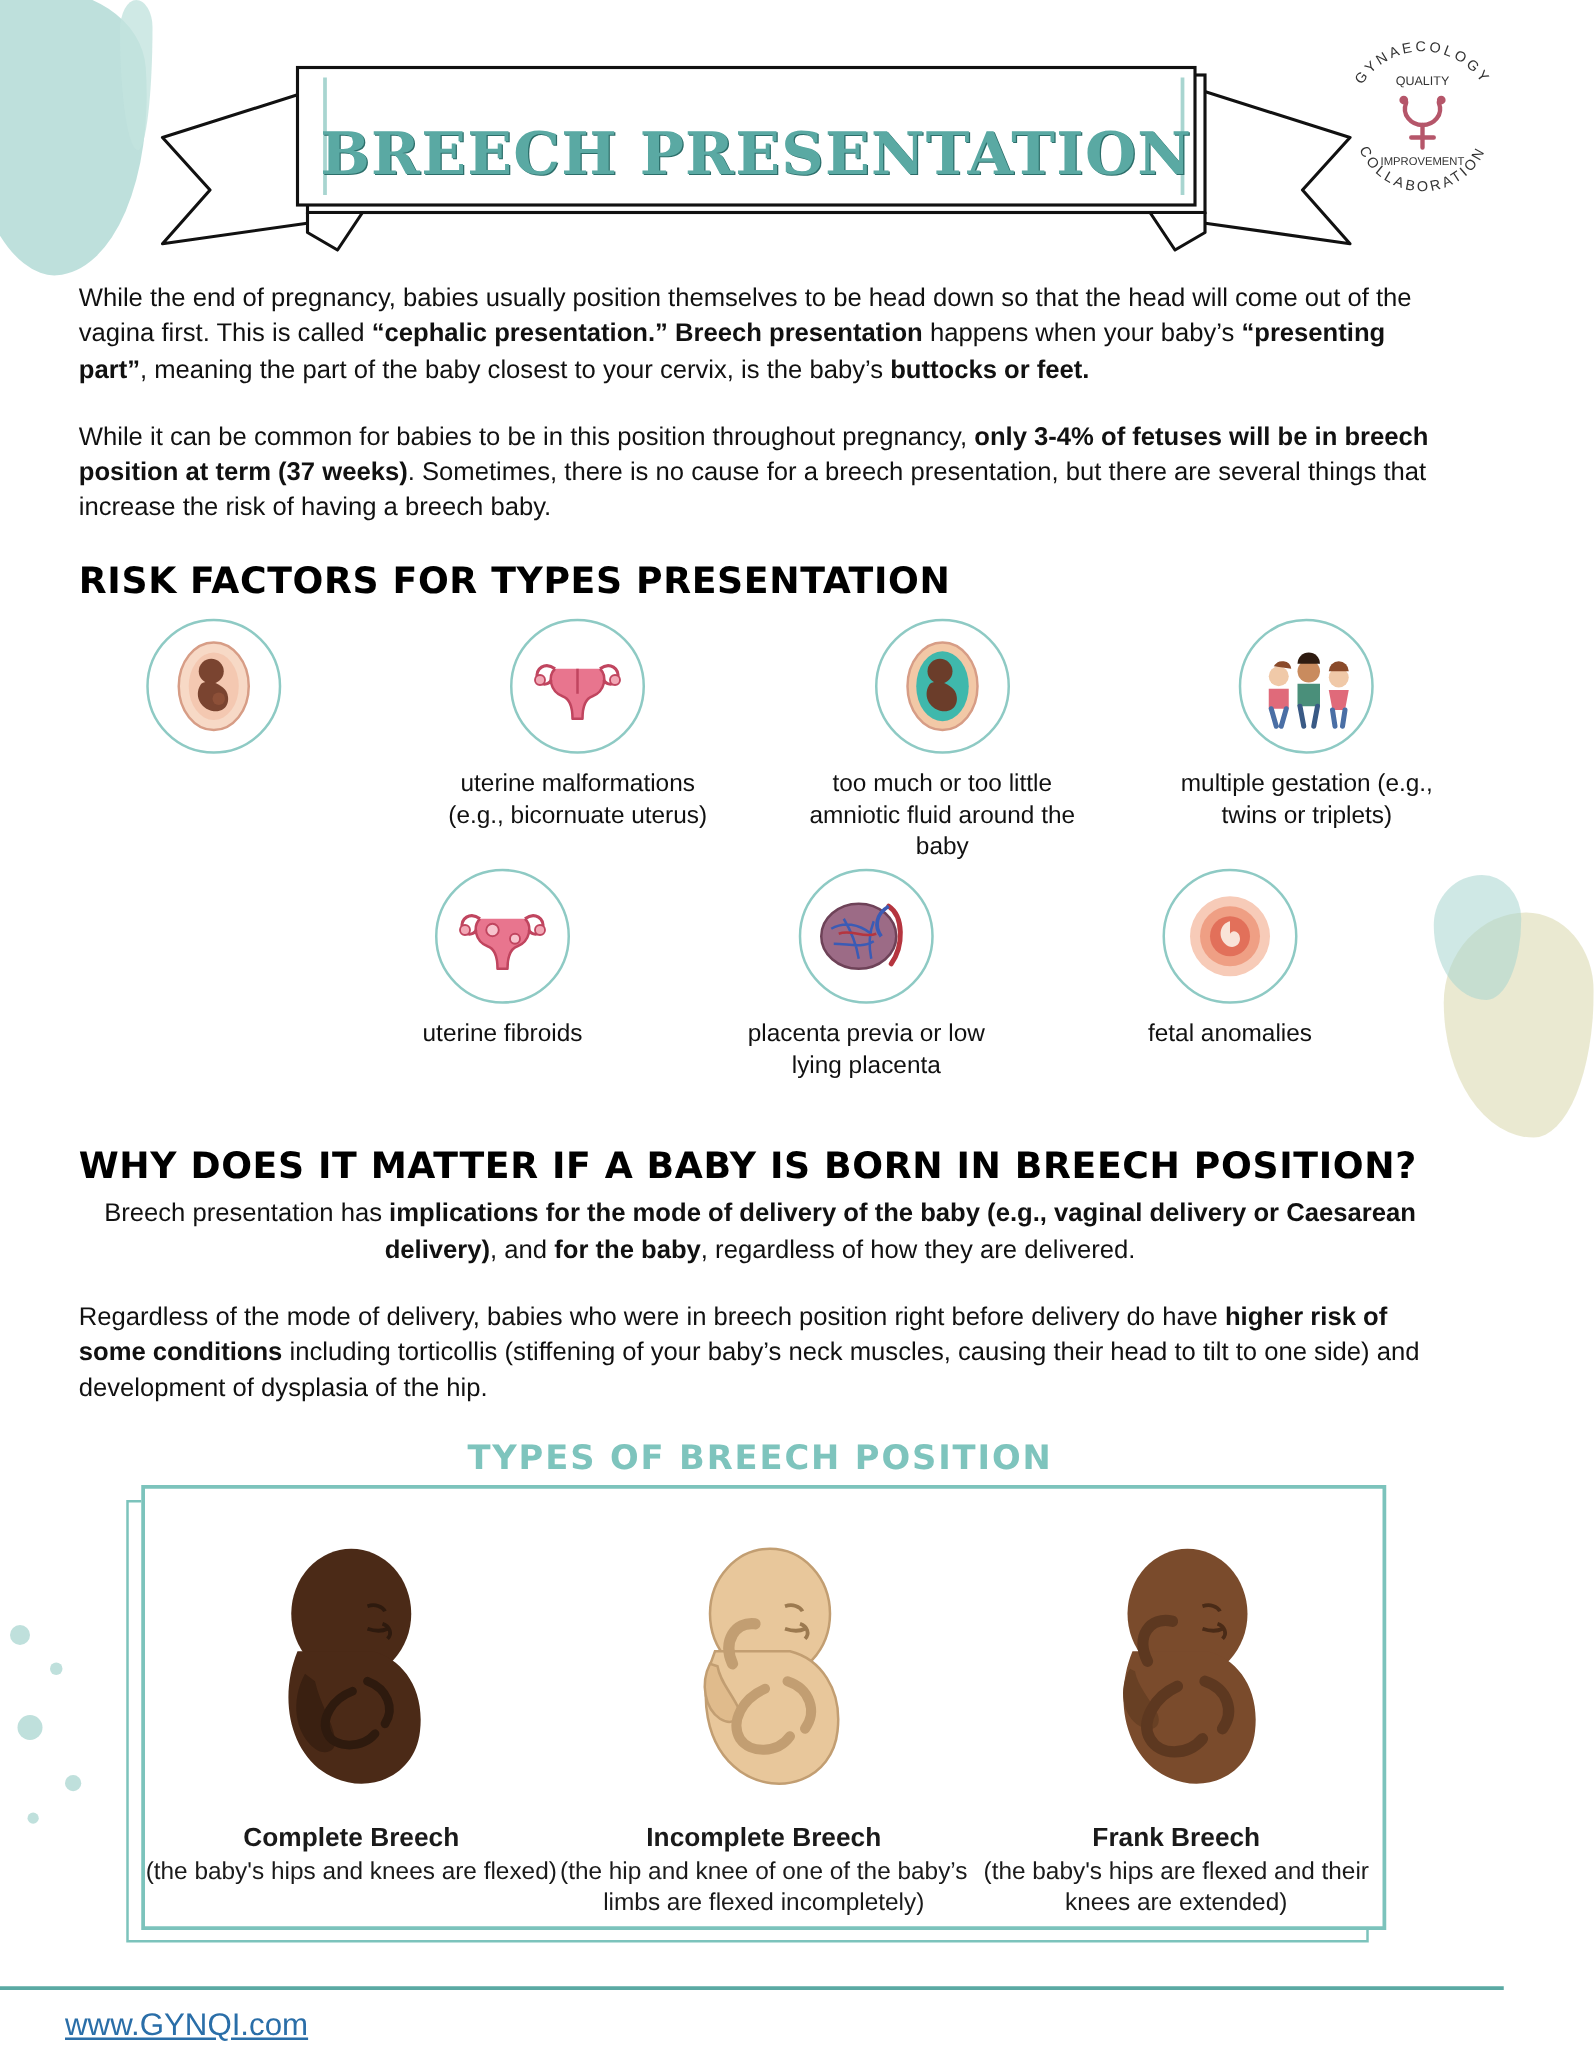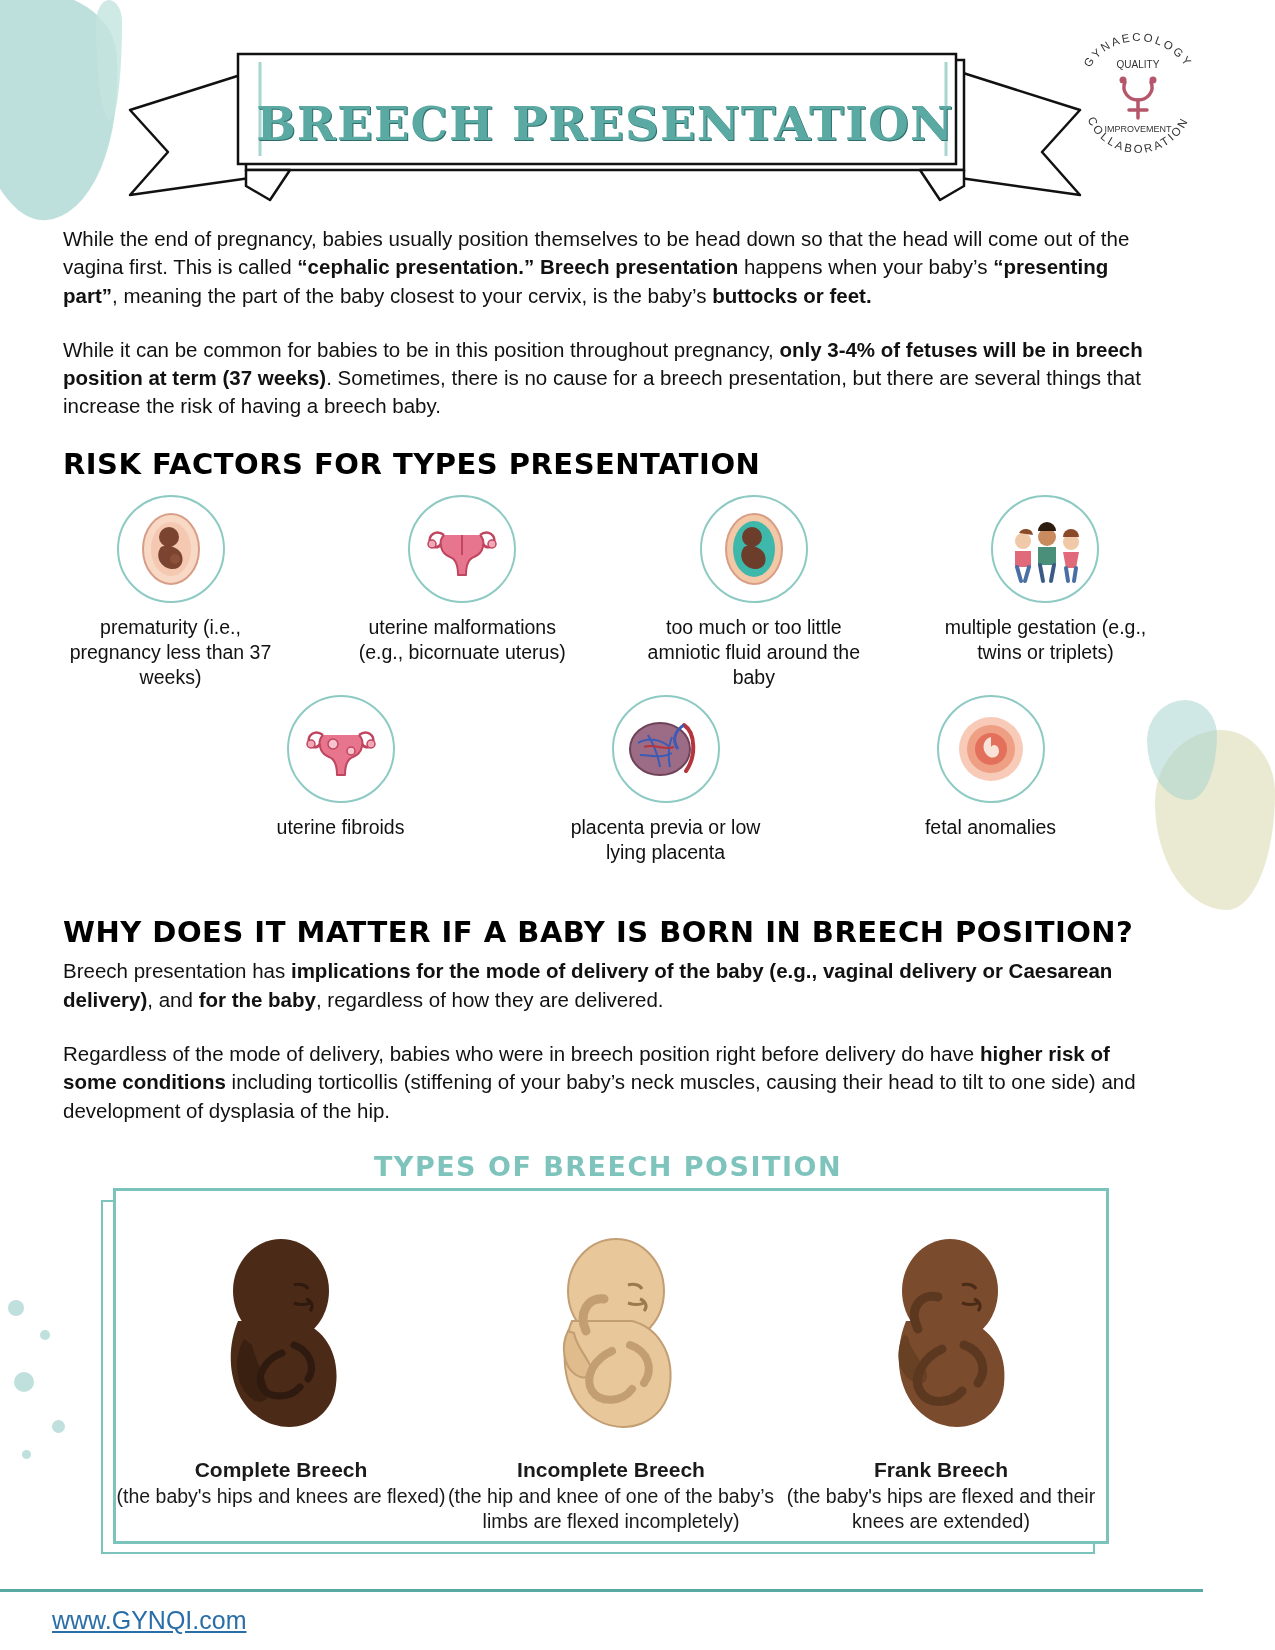--- a/index.html
+++ b/index.html
@@ -116,21 +116,21 @@
     color: #000;
   }
 
   
   .risk-row {
     display: flex;
     justify-content: space-between;
     align-items: flex-start;
   }
   .risk-row.row1 { margin-top: 14px; }
-  .risk-row.row2 { margin-top: 4px; justify-content: flex-start; gap: 110px; padding-left: 170px;}
+  .risk-row.row2 { margin-top: 4px; justify-content: center; gap: 76px; padding-left: 170px;}
   .risk-item {
     width: 215px;
     text-align: center;
   }
   .circle {
     width: 104px;
     height: 104px;
     border-radius: 50%;
     border: 2px solid #8ecac4;
     margin: 0 auto 12px auto;
@@ -278,21 +278,20 @@
     <div class="risk-item">
       <div class="circle">
         <svg width="104" height="104" viewBox="0 0 104 104">
           <ellipse cx="52" cy="52" rx="28" ry="35" fill="#f7d9c6" stroke="#d79d86" stroke-width="2"></ellipse>
           <ellipse cx="52" cy="52" rx="20" ry="27" fill="#f2b9a0" opacity=".55"></ellipse>
           <circle cx="50" cy="40" r="10" fill="#7a4430"></circle>
           <path d="M42,50 C36,58 40,70 52,72 C62,73 66,64 62,56 C58,50 48,46 42,50 Z" fill="#7a4430"></path>
           <circle cx="56" cy="62" r="5" fill="#8d5038"></circle>
         </svg>
       </div>
-      <div class="risk-label">prematurity (i.e., pregnancy less than 37 weeks)</div>
     </div>
 
     <div class="risk-item">
       <div class="circle">
         <svg width="104" height="104" viewBox="0 0 104 104">
           <path d="M34,38 C28,44 30,56 40,60 C46,62 48,70 48,78 L56,78 C56,70 58,62 64,60 C74,56 76,44 70,38" fill="#e8758e" stroke="#c0455f" stroke-width="2" stroke-linejoin="round"></path>
           <path d="M34,38 C26,32 18,38 20,46 C21,51 28,52 31,47" fill="none" stroke="#c0455f" stroke-width="2.5"></path>
           <path d="M70,38 C78,32 86,38 84,46 C83,51 76,52 73,47" fill="none" stroke="#c0455f" stroke-width="2.5"></path>
           <circle cx="22" cy="47" r="4" fill="#f2a8b6" stroke="#c0455f" stroke-width="1.5"></circle>
           <circle cx="82" cy="47" r="4" fill="#f2a8b6" stroke="#c0455f" stroke-width="1.5"></circle>
@@ -375,21 +374,21 @@
           <path d="M52,40 C44,42 42,52 48,58 C53,63 60,60 60,54 C60,48 54,46 52,50" fill="#f9e3d8"></path>
         </svg>
       </div>
       <div class="risk-label">fetal anomalies</div>
     </div>
 
   </div>
 
   <h2 class="section" style="margin-top:50px;">WHY DOES IT MATTER IF A BABY IS BORN IN BREECH POSITION?</h2>
 
-  <p class="para" style="margin-top:4px;">
+  <p class="para" style="margin-top:4px;text-align:center;">
     <span>Breech presentation has </span><b>implications for the mode of delivery of the baby (e.g., vaginal delivery or Caesarean delivery)</b><span>, and </span><b>for the baby</b><span>, regardless of how they are delivered.</span>
   </p>
 
   <p class="para">
     <span>Regardless of the mode of delivery, babies who were in breech position right before delivery do have </span><b>higher risk of some conditions</b><span> including torticollis (stiffening of your baby’s neck muscles, causing their head to tilt to one side) and development of dysplasia of the hip.</span>
   </p>
 
   <div class="types-title">TYPES OF BREECH POSITION</div>
 
   <div style="position:relative; width:990px; margin:0 auto;">

